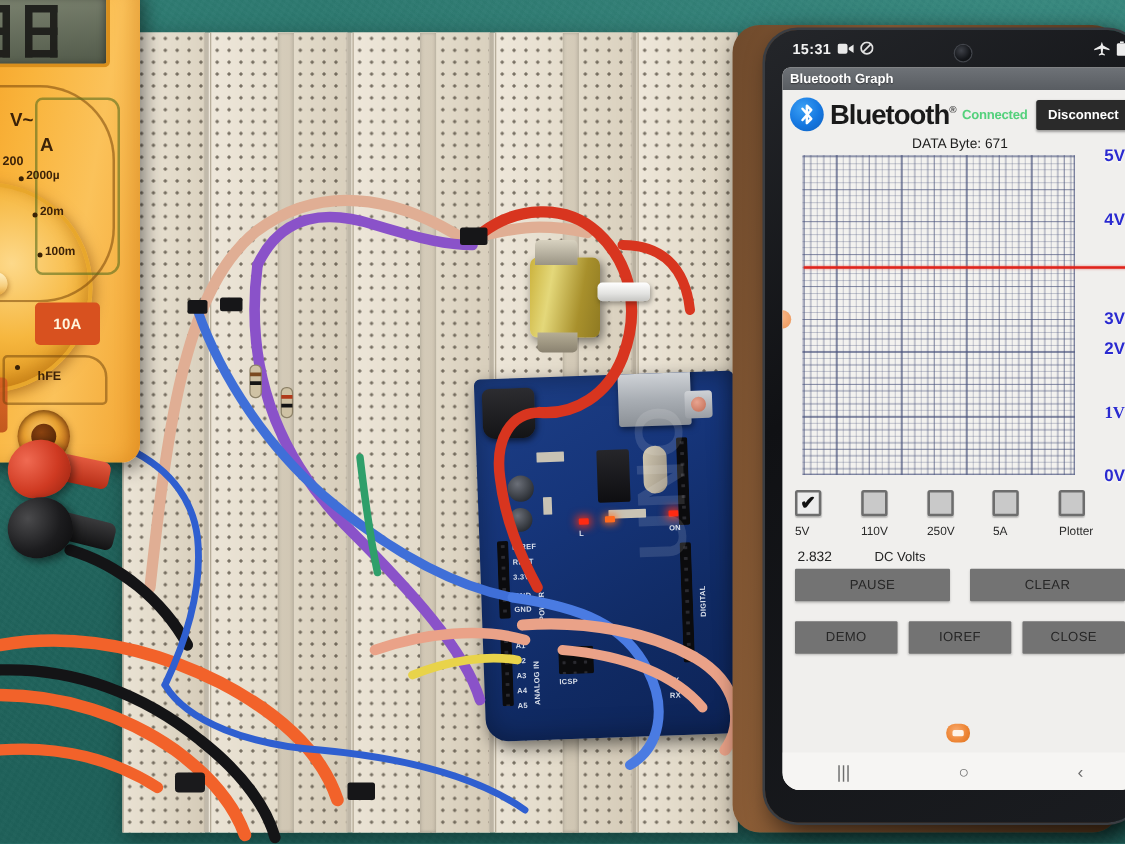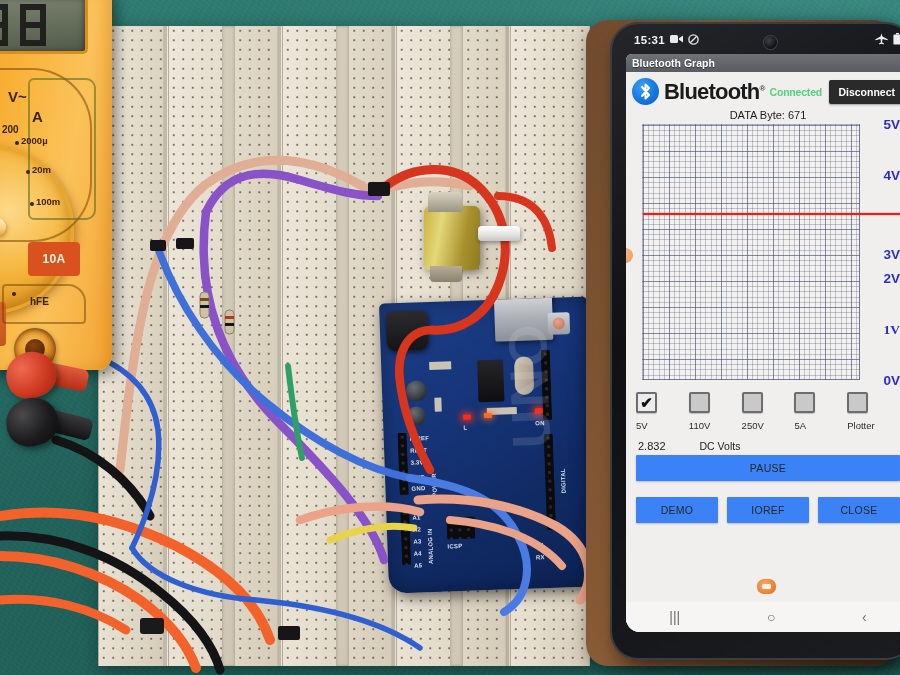--- a/index.html
+++ b/index.html
@@ -325,21 +325,21 @@
   .readout {
     display: flex; align-items: baseline; padding: 9px 12px 0 12px; gap: 34px;
   }
   .readval { font-size: 11px; color: #232323; }
   .readunit { font-size: 10.5px; color: #232323; }
 
   .btnrow { display: flex; padding: 3px 10px 0 10px; gap: 16px; }
   .btnrow.two > div { flex: 1; }
   .btnrow.three > div { flex: 1; }
   .abtn {
-    background: #3b82f6; color: #262626; font-size: 10.5px;
+    background: #737373; color: #262626; font-size: 10.5px;
     text-align: center; padding: 7px 0; border-radius: 1px;
     box-shadow: 0 1px 2px rgba(0,0,0,.22);
     letter-spacing: .3px;
   }
   .btnrow.three { margin-top: 13px; gap: 9px; }
 
   .otg-badge {
     position: absolute; left: 131px; bottom: 38px;
     width: 19px; height: 15px; border-radius: 7px;
     background: radial-gradient(circle at 42% 38%, #f9ab6f 0%, #ed8433 60%, #d9701f 100%);
@@ -654,20 +654,21 @@
             </div>
           </div>
 
         <div class="readout">
           <span class="readval">2.832</span>
           <span class="readunit">DC Volts</span>
         </div>
 
         <div class="btnrow two">
           <div class="abtn">PAUSE</div>
+          <div class="abtn">CLEAR</div>
         </div>
 
         <div class="btnrow three">
           <div class="abtn">DEMO</div>
           <div class="abtn">IOREF</div>
           <div class="abtn">CLOSE</div>
         </div>
 
         <div class="otg-badge"></div>
 

